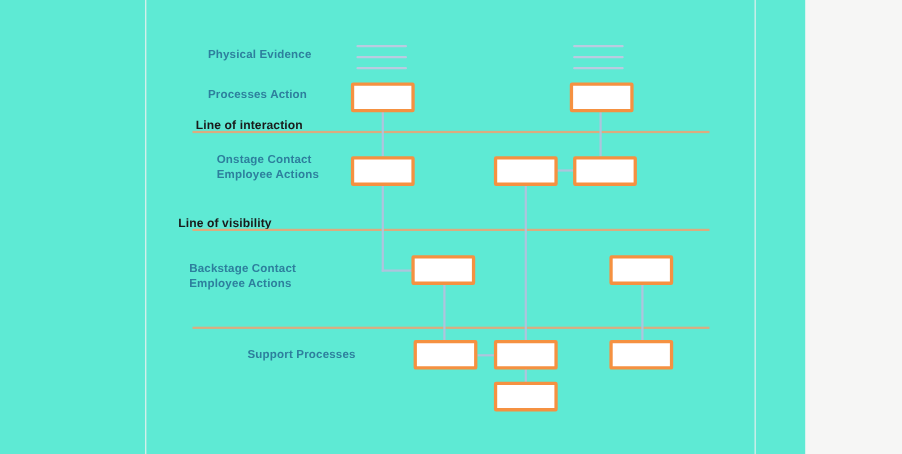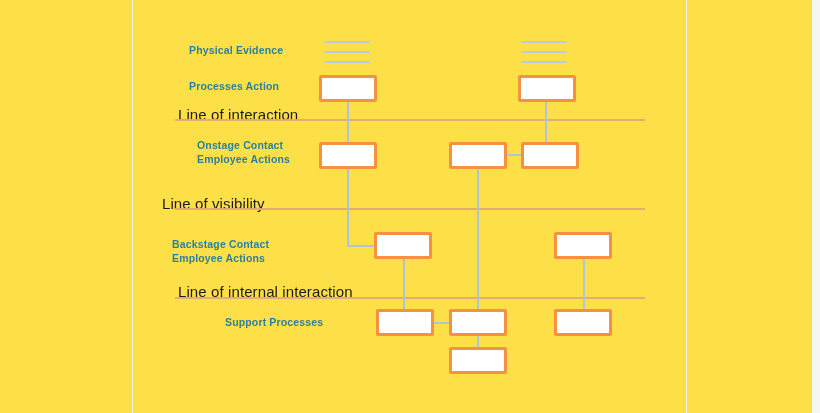--- a/index.html
+++ b/index.html
@@ -8,23 +8,23 @@
   }
   body {
     width: 820px;
     height: 413px;
     background: #f6f6f5;
     font-family: "Liberation Sans", sans-serif;
     overflow: hidden;
   }
   #canvas {
     position: relative;
-    width: 812px;
+    width: 732px;
     height: 413px;
-    background: #fde047;
+    background: #5eead4;
   }
   
   .panel-edge-left {
     position: absolute;
     left: 132px;
     top: 0;
     width: 1px;
     height: 413px;
     background: #f0f0ef;
   }
@@ -45,22 +45,22 @@
     font-size: 10.5px;
     line-height: 13.5px;
     letter-spacing: 0.15px;
     white-space: pre-line;
   }
 
   
   .line-caption {
     position: absolute;
     color: #1a1a1a;
-    font-weight: normal;
-    font-size: 15px;
+    font-weight: bold;
+    font-size: 11px;
     line-height: 13px;
     letter-spacing: 0.1px;
     white-space: nowrap;
     text-align: right;
   }
 
   
   .sep-line {
     position: absolute;
     height: 2px;
@@ -124,21 +124,20 @@
 Employee Actions</div>
 
   <div class="row-label" style="left:189px; top:316px;margin-left:36px;">Support Processes</div>
 
   <div class="line-caption" style="left:178px; top:108px;">Line of interaction</div>
   <div class="sep-line" style="left:175px; top:119px; width:470px;"></div>
 
   <div class="line-caption" style="left:162px; top:197px;">Line of visibility</div>
   <div class="sep-line" style="left:175px; top:208px; width:470px;"></div>
 
-  <div class="line-caption" style="left:178px; top:285px;">Line of internal interaction</div>
   <div class="sep-line" style="left:175px; top:297px; width:470px;"></div>
 
   <div class="evidence-icon" style="left:324px; top:41px;">
     <span></span>
     <span></span>
     <span></span>
   </div>
 
   <div class="evidence-icon" style="left:521px; top:41px;">
     <span></span>

